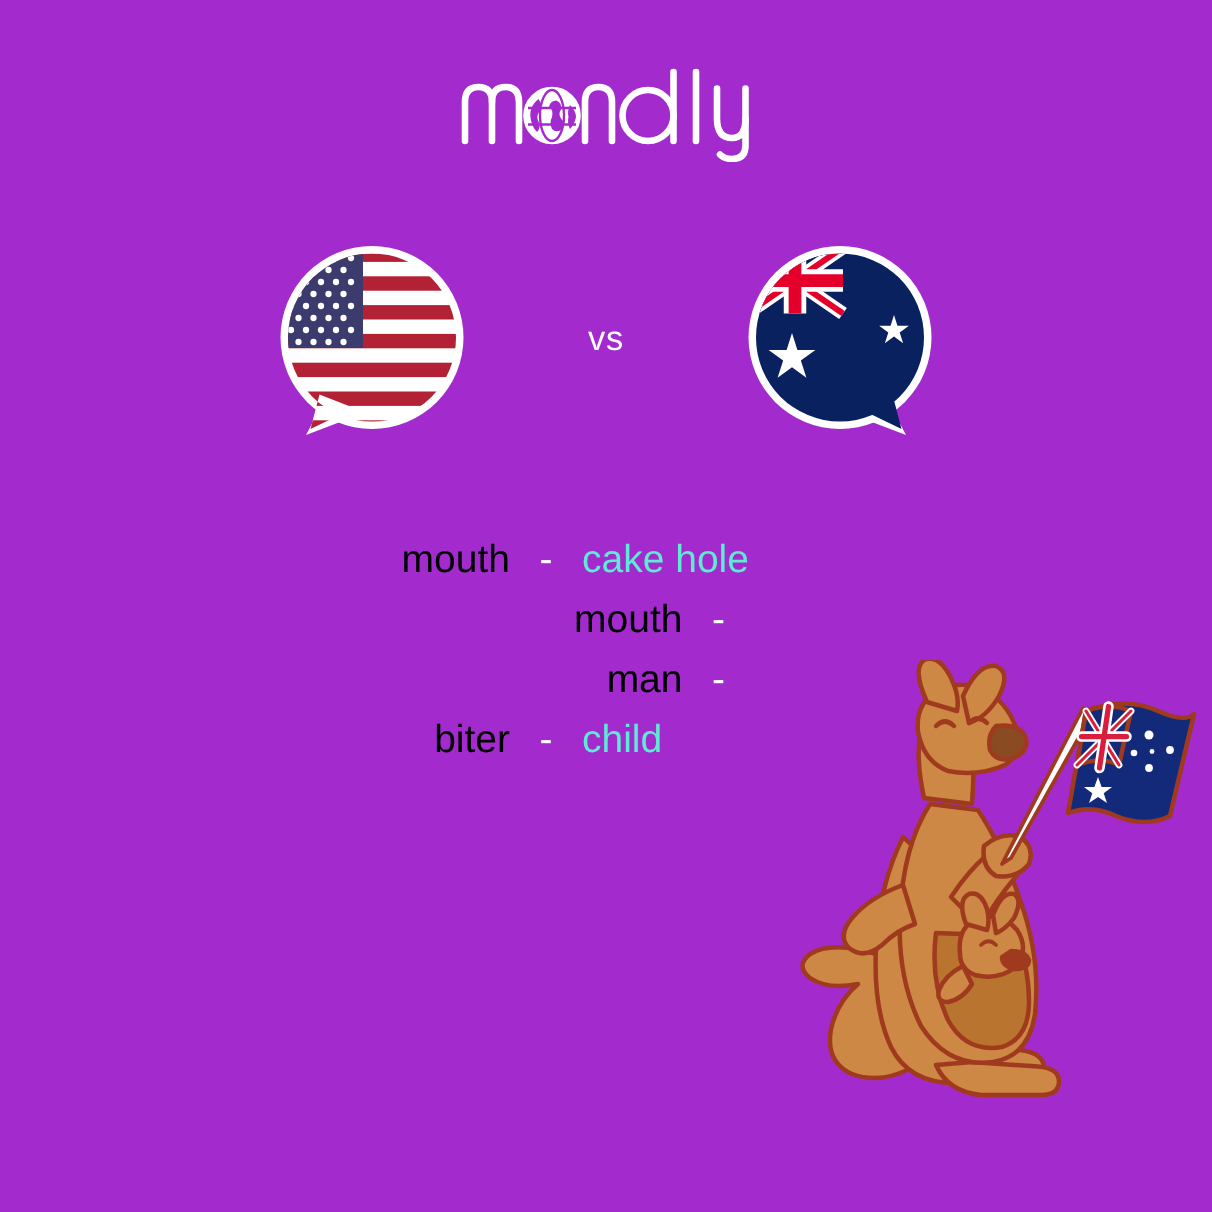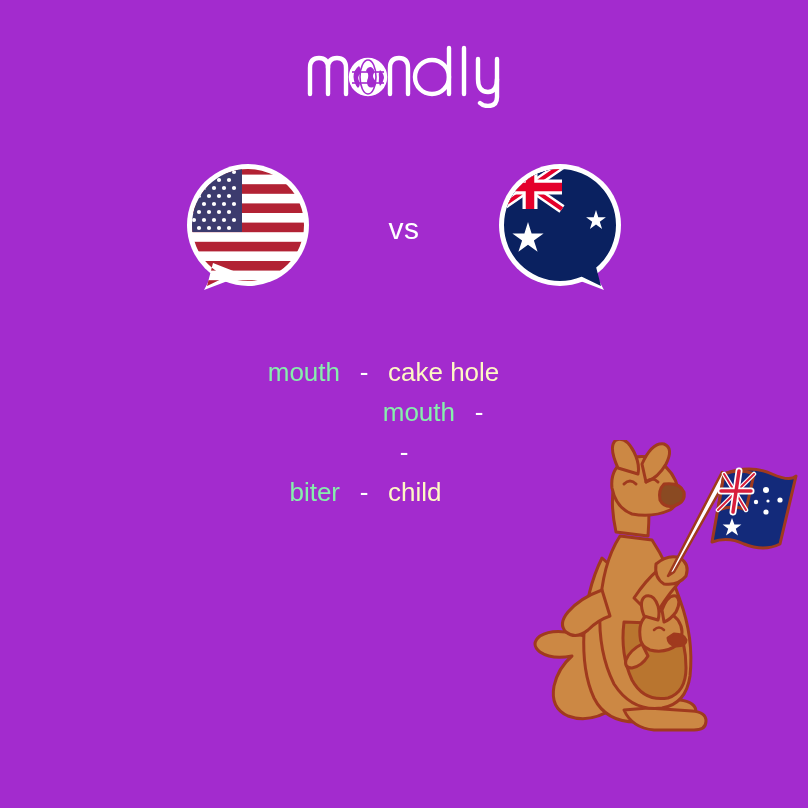--- a/index.html
+++ b/index.html
@@ -52,21 +52,21 @@
   #bubble-au { left: 488px; }
   .bubble svg { display: block; }
 
   #vs-label {
     position: absolute;
     left: 354px;
     top: 52px;
     width: 100px;
     text-align: center;
     color: #ffffff;
-    font-size: 30px;
+    font-size: 23px;
     font-weight: 400;
     letter-spacing: 0.5px;
     font-family: "Liberation Sans", sans-serif;
   }
 
   
   #word-list {
     position: absolute;
     left: 0;
     top: 352px;
@@ -75,35 +75,35 @@
   .word-row {
     display: flex;
     align-items: baseline;
     justify-content: center;
     height: 40px;
     line-height: 40px;
   }
   .word-left {
     width: 150px;
     text-align: right;
-    color: #86efac;
+    color: #000000;
     font-size: 26px;
     font-weight: 400;
   }
   .word-sep {
     width: 48px;
     text-align: center;
     color: #ffffff;
     font-size: 26px;
     font-weight: 400;
   }
   .word-right {
     width: 230px;
     text-align: left;
-    color: #fef9c3;
+    color: #5eead4;
     font-size: 26px;
     font-weight: 400;
   }
 
   
   #kangaroo-illustration {
     position: absolute;
     left: 528px;
     top: 440px;
     width: 270px;
@@ -269,20 +269,21 @@
     <div class="word-row">
       <div class="word-left">mouth</div>
       <div class="word-sep">-</div>
       <div class="word-right">cake hole</div>
     </div>
     <div class="word-row">
       <div class="word-left">mouth</div>
       <div class="word-sep">-</div>
     </div>
     <div class="word-row">
+      <div class="word-left">man</div>
       <div class="word-sep">-</div>
     </div>
     <div class="word-row">
       <div class="word-left">biter</div>
       <div class="word-sep">-</div>
       <div class="word-right">child</div>
     </div>
   </div>
 
   <div id="kangaroo-illustration">

